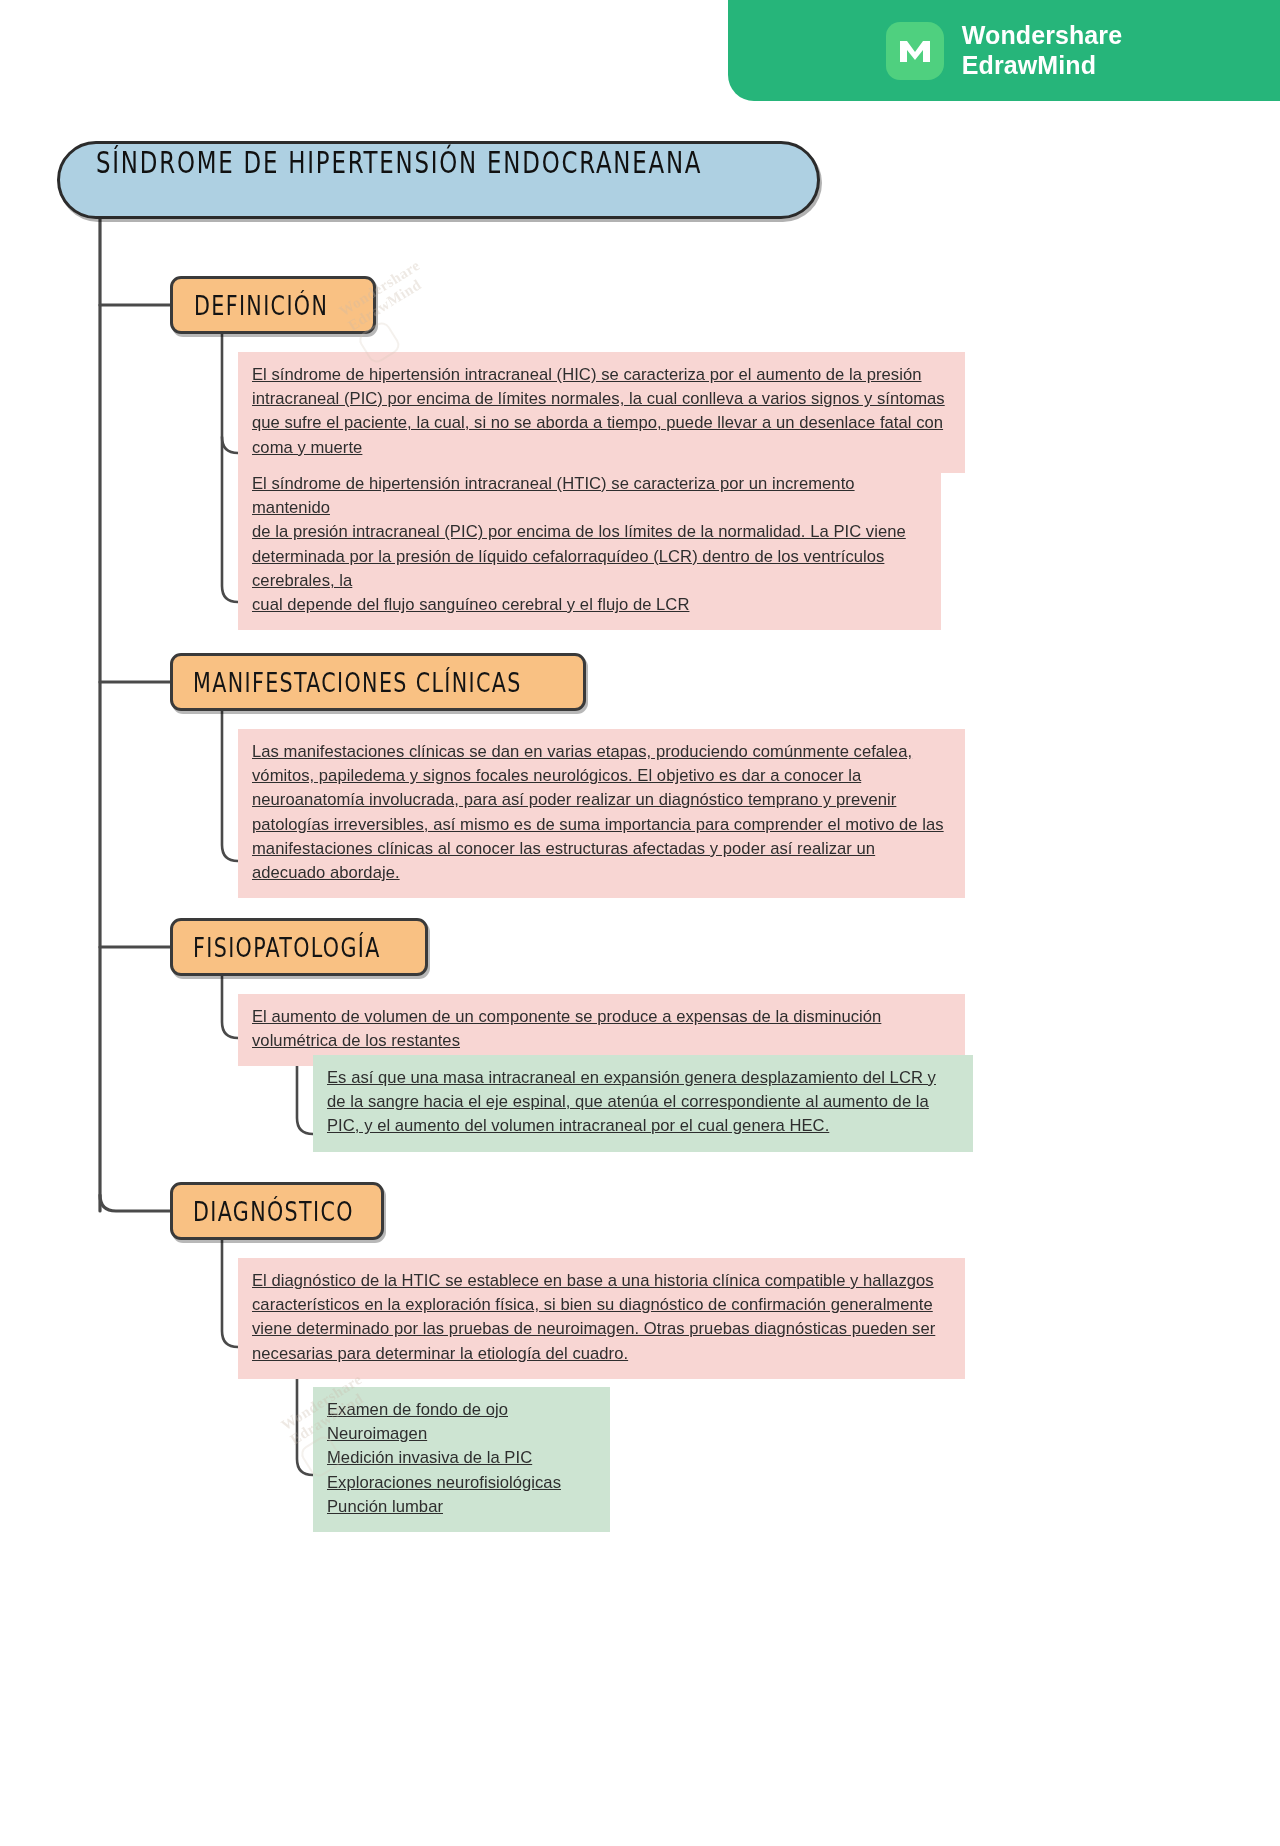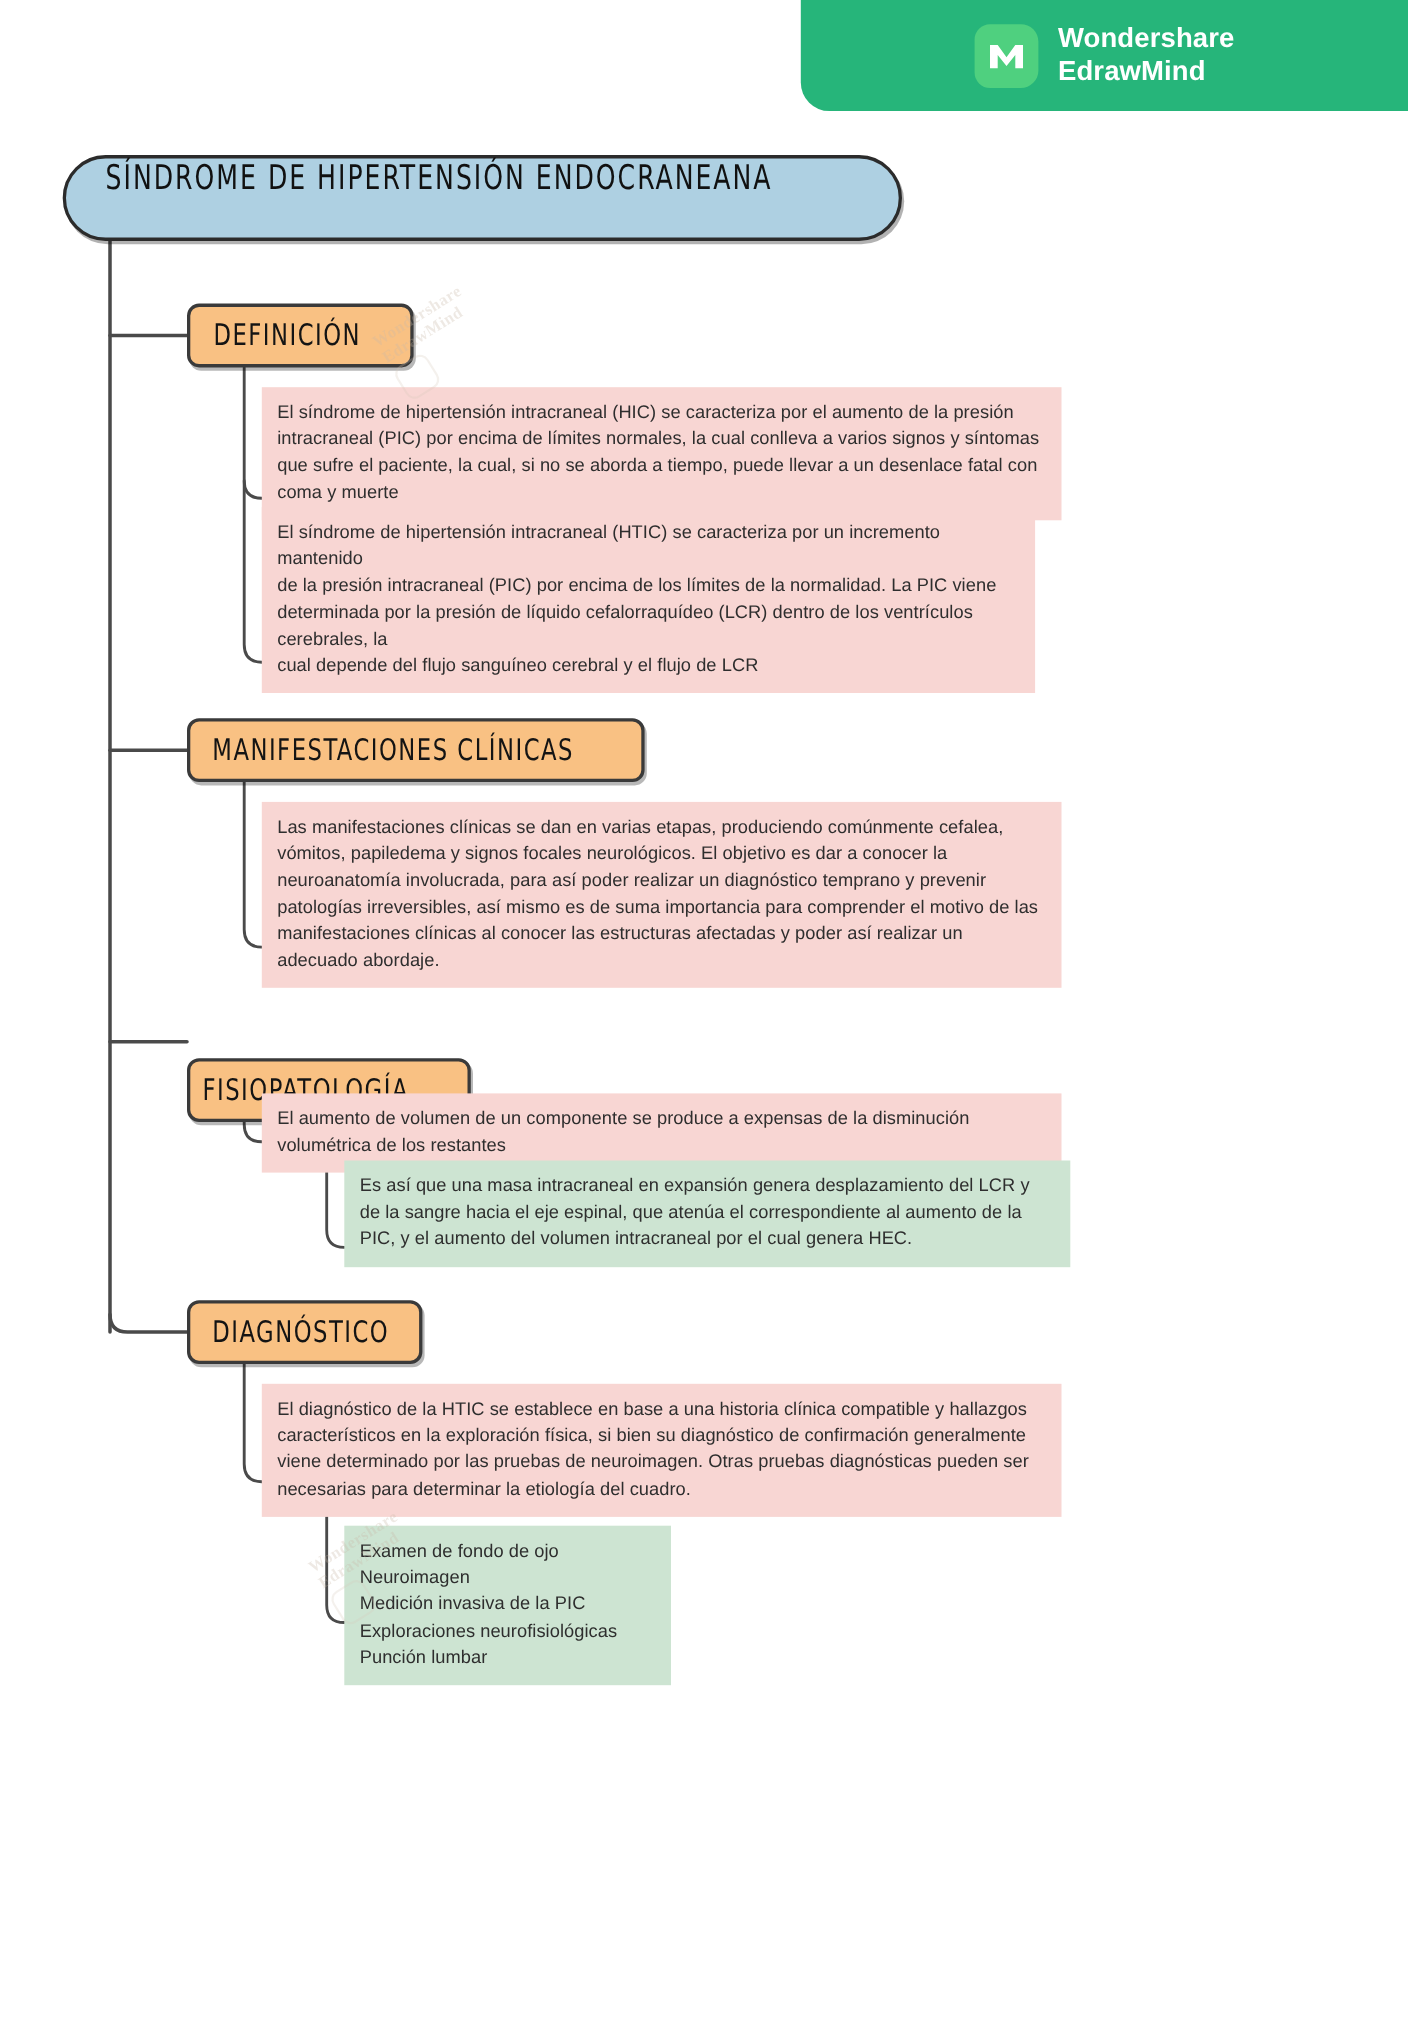--- a/index.html
+++ b/index.html
@@ -104,20 +104,21 @@
 
   
   .content-box {
     position: absolute;
     padding: 11px 16px 13px 14px;
     font-size: 16.6px;
     line-height: 1.46;
     color: #2e2e2e;
     white-space: pre-line;
     letter-spacing: .05px;
+    text-decoration: underline;
   }
   .content-box.pink  { background: #f8d6d3; }
   .content-box.green { background: #cde4d2; }
 
   
   .watermark {
     position: absolute;
     pointer-events: none;
     opacity: .30;
     transform: rotate(-32deg);
@@ -193,21 +194,21 @@
 <div class="content-box pink" style="left:238px; top:461px; width:703px;">El síndrome de hipertensión intracraneal (HTIC) se caracteriza por un incremento mantenido
 de la presión intracraneal (PIC) por encima de los límites de la normalidad. La PIC viene determinada por la presión de líquido cefalorraquídeo (LCR) dentro de los ventrículos cerebrales, la
 cual depende del flujo sanguíneo cerebral y el flujo de LCR</div>
 
 <div class="branch-node" style="left:170px; top:653px; width:416px;">
   <span class="branch-label">MANIFESTACIONES CLÍNICAS</span>
 </div>
 
 <div class="content-box pink" style="left:238px; top:729px; width:727px;">Las manifestaciones clínicas se dan en varias etapas, produciendo comúnmente cefalea, vómitos, papiledema y signos focales neurológicos. El objetivo es dar a conocer la neuroanatomía involucrada, para así poder realizar un diagnóstico temprano y prevenir patologías irreversibles, así mismo es de suma importancia para comprender el motivo de las manifestaciones clínicas al conocer las estructuras afectadas y poder así realizar un adecuado abordaje.</div>
 
-<div class="branch-node" style="left:170px; top:962px; width:258px;justify-content:flex-end;">
+<div class="branch-node" style="left:170px; top:918px; width:258px;">
   <span class="branch-label">FISIOPATOLOGÍA</span>
 </div>
 
 <div class="content-box pink" style="left:238px; top:994px; width:727px;">El aumento de volumen de un componente se produce a expensas de la disminución volumétrica de los restantes</div>
 
 <div class="content-box green" style="left:313px; top:1055px; width:660px;">Es así que una masa intracraneal en expansión genera desplazamiento del LCR y de la sangre hacia el eje espinal, que atenúa el correspondiente al aumento de la PIC, y el aumento del volumen intracraneal por el cual genera HEC.</div>
 
 <div class="branch-node" style="left:170px; top:1182px; width:214px;">
   <span class="branch-label">DIAGNÓSTICO</span>
 </div>

